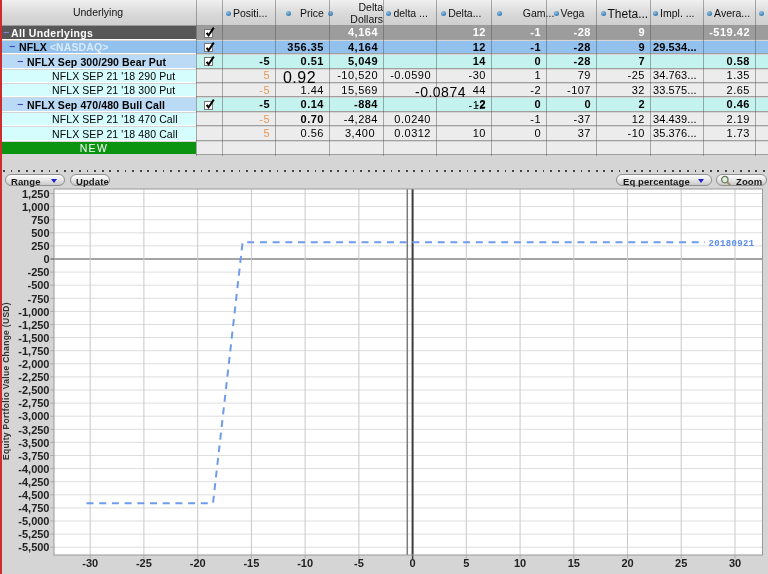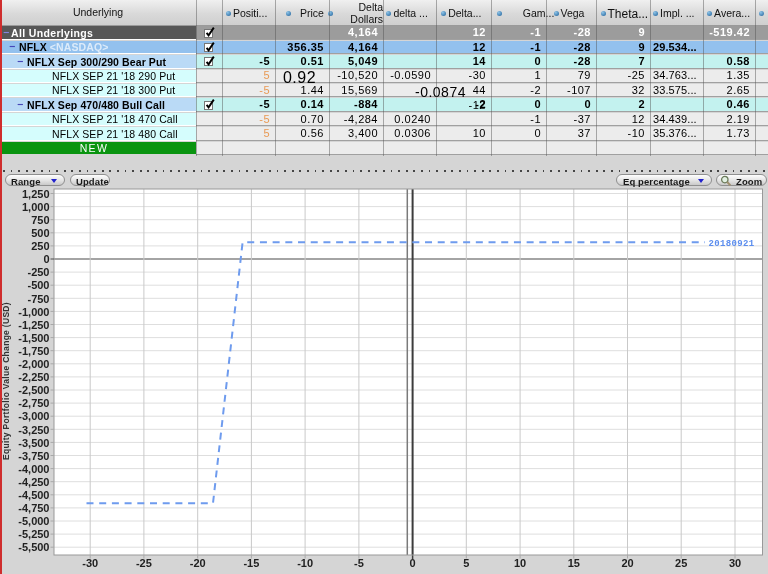--- a/index.html
+++ b/index.html
@@ -119,36 +119,36 @@
 <div class="abs" style="left:329px;top:98.25px;width:49px;text-align:right;font-size:11px;font-weight:bold;color:#000000;letter-spacing:0.5px;white-space:nowrap;">-884</div>
 <div class="abs" style="left:436px;top:98.25px;width:50px;text-align:right;font-size:11px;font-weight:bold;color:#000000;letter-spacing:0.5px;white-space:nowrap;">-2</div>
 <div class="abs" style="left:491px;top:98.25px;width:50px;text-align:right;font-size:11px;font-weight:bold;color:#000000;letter-spacing:0.5px;white-space:nowrap;">0</div>
 <div class="abs" style="left:546px;top:98.25px;width:45px;text-align:right;font-size:11px;font-weight:bold;color:#000000;letter-spacing:0.5px;white-space:nowrap;">0</div>
 <div class="abs" style="left:596px;top:98.25px;width:49px;text-align:right;font-size:11px;font-weight:bold;color:#000000;letter-spacing:0.5px;white-space:nowrap;">2</div>
 <div class="abs" style="left:703px;top:98.25px;width:47px;text-align:right;font-size:11px;font-weight:bold;color:#000000;letter-spacing:0.5px;white-space:nowrap;">0.46</div>
 <div class="abs" style="left:0;top:112.80000000000001px;width:196px;height:13.4px;background:#d5fdfd;border-bottom:1px solid #ffffff;"></div>
 <div class="abs" style="left:196px;top:112.80000000000001px;width:572px;height:13.4px;background:#ececec;border-bottom:1px solid #a0a0a0;"></div>
 <div class="abs" style="left:52px;top:113.15px;font-size:10.5px;font-weight:normal;color:#000000;white-space:nowrap;letter-spacing:0.1px;">NFLX SEP 21 '18 470 Call</div>
 <div class="abs" style="left:222px;top:112.65px;width:48px;text-align:right;font-size:11px;font-weight:normal;color:#e89a55;letter-spacing:0.5px;white-space:nowrap;">-5</div>
-<div class="abs" style="left:275px;top:112.65px;width:49px;text-align:right;font-size:11px;font-weight:normal;color:#000000;letter-spacing:0.5px;white-space:nowrap;padding-left:7px;">0.70</div>
+<div class="abs" style="left:275px;top:112.65px;width:49px;text-align:right;font-size:11px;font-weight:bold;color:#000000;letter-spacing:0.5px;white-space:nowrap;padding-left:7px;">0.70</div>
 <div class="abs" style="left:329px;top:112.65px;width:49px;text-align:right;font-size:11px;font-weight:normal;color:#000000;letter-spacing:0.5px;white-space:nowrap;">-4,284</div>
 <div class="abs" style="left:383px;top:112.65px;width:48px;text-align:right;font-size:11px;font-weight:normal;color:#000000;letter-spacing:0.5px;white-space:nowrap;">0.0240</div>
 <div class="abs" style="left:436px;top:99px;width:50px;text-align:right;font-size:11px;font-weight:normal;color:#000000;letter-spacing:0.5px;white-space:nowrap;">-12</div>
 <div class="abs" style="left:491px;top:112.65px;width:50px;text-align:right;font-size:11px;font-weight:normal;color:#000000;letter-spacing:0.5px;white-space:nowrap;">-1</div>
 <div class="abs" style="left:546px;top:112.65px;width:45px;text-align:right;font-size:11px;font-weight:normal;color:#000000;letter-spacing:0.5px;white-space:nowrap;">-37</div>
 <div class="abs" style="left:596px;top:112.65px;width:49px;text-align:right;font-size:11px;font-weight:normal;color:#000000;letter-spacing:0.5px;white-space:nowrap;">12</div>
 <div class="abs" style="left:653px;top:112.65px;font-size:11px;font-weight:normal;color:#000000;letter-spacing:0.1px;white-space:nowrap;">34.439...</div>
 <div class="abs" style="left:703px;top:112.65px;width:47px;text-align:right;font-size:11px;font-weight:normal;color:#000000;letter-spacing:0.5px;white-space:nowrap;">2.19</div>
 <div class="abs" style="left:0;top:127.19999999999999px;width:196px;height:13.4px;background:#d5fdfd;border-bottom:1px solid #ffffff;"></div>
 <div class="abs" style="left:196px;top:127.19999999999999px;width:572px;height:13.4px;background:#ececec;border-bottom:1px solid #a0a0a0;"></div>
 <div class="abs" style="left:52px;top:127.54999999999998px;font-size:10.5px;font-weight:normal;color:#000000;white-space:nowrap;letter-spacing:0.1px;">NFLX SEP 21 '18 480 Call</div>
 <div class="abs" style="left:222px;top:127.04999999999998px;width:48px;text-align:right;font-size:11px;font-weight:normal;color:#e89a55;letter-spacing:0.5px;white-space:nowrap;">5</div>
 <div class="abs" style="left:275px;top:127.04999999999998px;width:49px;text-align:right;font-size:11px;font-weight:normal;color:#000000;letter-spacing:0.5px;white-space:nowrap;">0.56</div>
-<div class="abs" style="left:329px;top:127.04999999999998px;width:49px;text-align:right;font-size:11px;font-weight:normal;color:#000000;letter-spacing:0.5px;white-space:nowrap;">3,400</div>
-<div class="abs" style="left:383px;top:127.04999999999998px;width:48px;text-align:right;font-size:11px;font-weight:normal;color:#000000;letter-spacing:0.5px;white-space:nowrap;">0.0306</div>
+<div class="abs" style="left:329px;top:127.04999999999998px;width:49px;font-size:11px;font-weight:normal;color:#000000;letter-spacing:0.5px;white-space:nowrap;padding-left:16px;">3,400</div>
+<div class="abs" style="left:383px;top:127.04999999999998px;width:48px;text-align:right;font-size:11px;font-weight:normal;color:#000000;letter-spacing:0.5px;white-space:nowrap;">0.0312</div>
 <div class="abs" style="left:436px;top:127.04999999999998px;width:50px;text-align:right;font-size:11px;font-weight:normal;color:#000000;letter-spacing:0.5px;white-space:nowrap;">10</div>
 <div class="abs" style="left:491px;top:127.04999999999998px;width:50px;text-align:right;font-size:11px;font-weight:normal;color:#000000;letter-spacing:0.5px;white-space:nowrap;">0</div>
 <div class="abs" style="left:546px;top:127.04999999999998px;width:45px;text-align:right;font-size:11px;font-weight:normal;color:#000000;letter-spacing:0.5px;white-space:nowrap;">37</div>
 <div class="abs" style="left:596px;top:127.04999999999998px;width:49px;text-align:right;font-size:11px;font-weight:normal;color:#000000;letter-spacing:0.5px;white-space:nowrap;">-10</div>
 <div class="abs" style="left:653px;top:127.04999999999998px;font-size:11px;font-weight:normal;color:#000000;letter-spacing:0.1px;white-space:nowrap;">35.376...</div>
 <div class="abs" style="left:703px;top:127.04999999999998px;width:47px;text-align:right;font-size:11px;font-weight:normal;color:#000000;letter-spacing:0.5px;white-space:nowrap;">1.73</div>
 <div class="abs" style="left:0;top:141.6px;width:196px;height:13.4px;background:#0a9410;border-bottom:1px solid #d5d5d5;"></div>
 <div class="abs" style="left:196px;top:141.6px;width:572px;height:13.4px;background:#ececec;border-bottom:1px solid #a0a0a0;"></div>
 <div class="abs" style="left:0;top:141.95px;width:188px;text-align:center;font-size:10.5px;color:#fff;letter-spacing:1.4px;">NEW</div>
 <div class="abs" style="left:196px;top:0;width:1px;height:156.0px;background:rgba(80,80,80,0.45);"></div>

